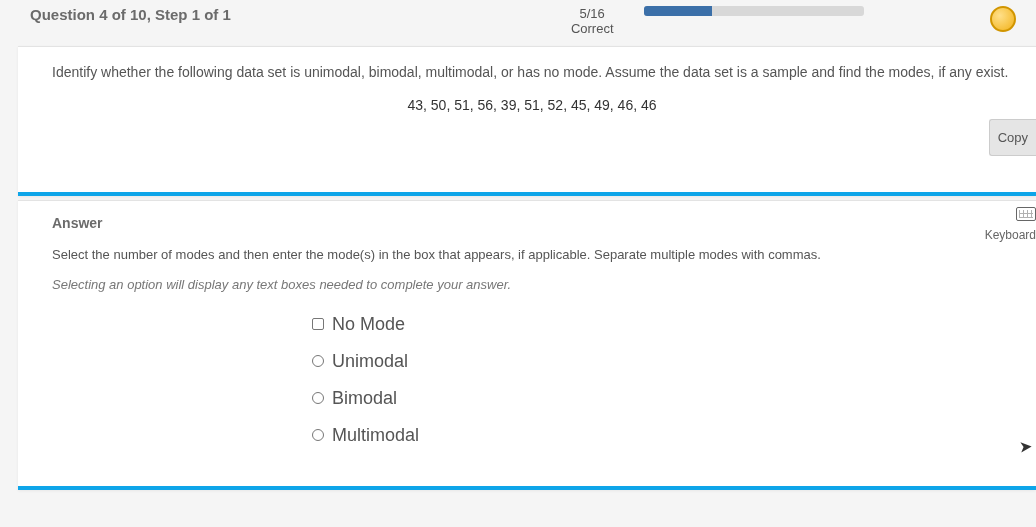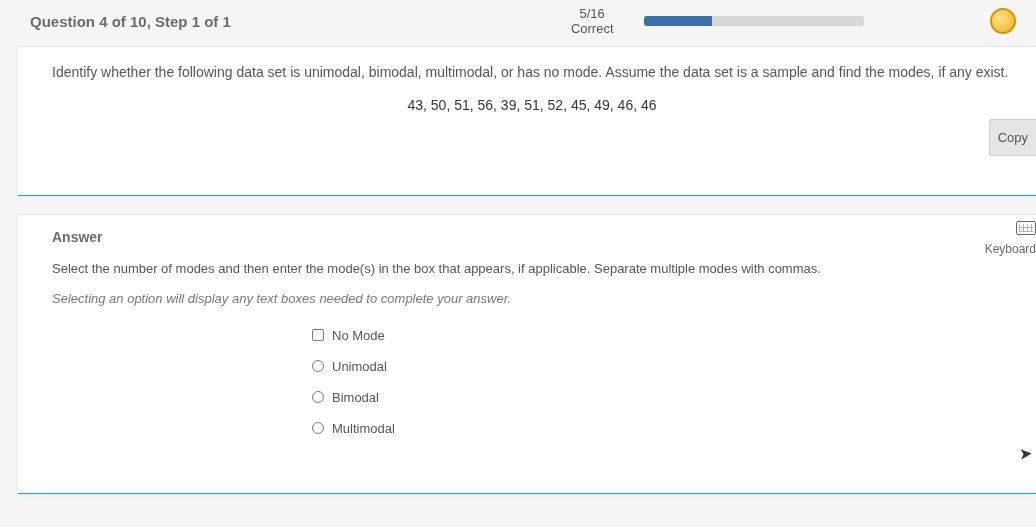--- a/index.html
+++ b/index.html
@@ -6,21 +6,20 @@
     body {
       font-family: Arial, Helvetica, sans-serif;
       background: #f5f5f5;
       width: 1036px;
       height: 527px;
       overflow: hidden;
       position: relative;
     }
     .header-row {
       display: flex;
-      align-items: center;
       padding: 6px 20px 4px 30px;
       gap: 20px;
     }
     .question-label {
       color: #6b6b6b;
       font-weight: bold;
       font-size: 15px;
       flex: 0 0 auto;
     }
     .score-block {
@@ -51,21 +50,21 @@
       border-radius: 50%;
       background: radial-gradient(circle at 35% 35%, #ffe08a, #f2b21a);
       border: 2px solid #d19500;
       margin-left: auto;
     }
     .card {
       background: #fff;
       margin: 6px 0 0 18px;
       padding: 14px 24px 20px 34px;
       border-top: 1px solid #e3e3e3;
-      border-bottom: 1px solid #0ea5e9;
+      border-bottom: 4px solid #0ea5e9;
       box-shadow: 0 1px 3px rgba(0,0,0,0.06);
       position: relative;
     }
     .question-card { min-height: 150px; }
     .prompt-text {
       color: #555;
       font-size: 14px;
       line-height: 1.6;
     }
     .data-set {
@@ -80,21 +79,21 @@
       top: 72px;
       background: #e5e5e5;
       border: 1px solid #ccc;
       border-right: none;
       padding: 10px 8px;
       font-size: 13px;
       color: #555;
       border-radius: 3px 0 0 3px;
     }
     .answer-card {
-      margin-top: 18px;
+      margin-top: 4px;
       padding-bottom: 40px;
       min-height: 280px;
     }
     .answer-heading {
       color: #6b6b6b;
       font-weight: bold;
       font-size: 14px;
       margin-bottom: 14px;
     }
     .instr {
@@ -113,21 +112,21 @@
       margin-left: 260px;
       display: flex;
       flex-direction: column;
       gap: 16px;
     }
     .option {
       display: flex;
       align-items: center;
       gap: 8px;
       color: #555;
-      font-size: 13px;
+      font-size: 18px;
       cursor: pointer;
     }
     .radio-shape {
       width: 12px;
       height: 12px;
       border: 1.5px solid #777;
       border-radius: 50%;
       flex-shrink: 0;
     }
     .radio-shape.square { border-radius: 2px; }

